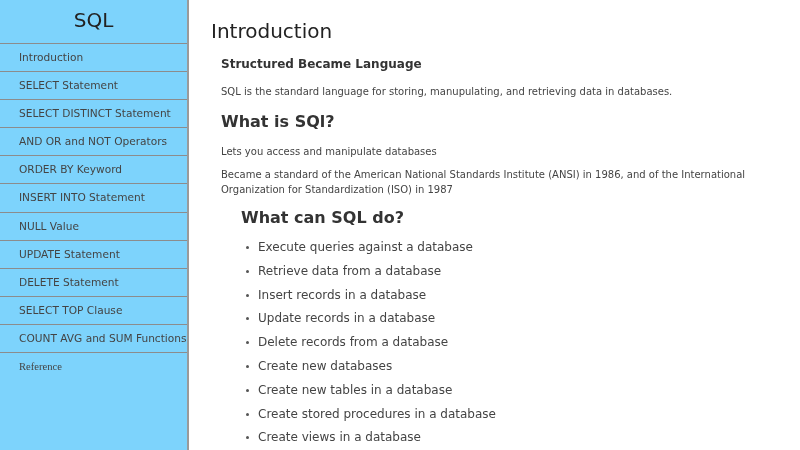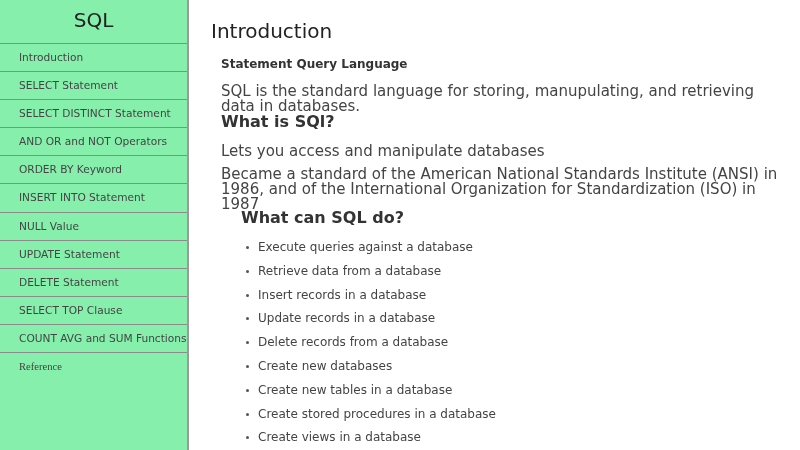--- a/index.html
+++ b/index.html
@@ -1,21 +1,21 @@
 <!DOCTYPE html>
 <html><head>
   <meta charset="utf-8">
   <style>
     * { box-sizing: border-box; margin: 0; padding: 0; }
     html, body { width: 800px; height: 450px; overflow: hidden; background: #ffffff; }
     body { font-family: "DejaVu Sans", sans-serif; color: #333; position: relative; }
 
     .sidebar {
       position: absolute; left: 0; top: 0; width: 189px; height: 450px;
-      border-right: 2px solid #9a9a9a; background: #86efac;
+      border-right: 2px solid #9a9a9a; background: #7dd3fc;
     }
     .sidebar-title {
       height: 44px; text-align: center; font-size: 20px; color: #222;
       line-height: 40px; border-bottom: 1px solid #8c8c8c;
     }
     .nav-item {
       height: 28.1px; line-height: 27px; font-size: 10.6px; color: #444;
       padding-left: 19px; border-bottom: 1px solid #8c8c8c;
       white-space: nowrap; cursor: pointer;
     }
@@ -24,21 +24,21 @@
     .main {
       position: absolute; left: 211px; top: 0; width: 580px;
     }
     .page-title {
       position: absolute; top: 19px; left: 0; font-size: 20px; color: #222; font-weight: normal;
     }
     .subtitle {
       position: absolute; top: 57px; left: 10px; font-size: 12px; font-weight: bold; color: #333;
     }
     .para {
-      position: absolute; left: 10px; font-size: 15px; color: #444; line-height: 15px;
+      position: absolute; left: 10px; font-size: 10px; color: #444; line-height: 15px;
     }
     .h2 {
       position: absolute; left: 10px; font-size: 16px; font-weight: bold; color: #333;
     }
     .bullets {
       position: absolute; left: 10px; top: 240px; list-style: none;
     }
     .bullets li {
       position: relative; height: 23.8px; font-size: 12px; color: #444; padding-left: 37px; line-height: 15px;
     }
@@ -60,21 +60,21 @@
   <div class="nav-item">NULL Value</div>
   <div class="nav-item">UPDATE Statement</div>
   <div class="nav-item">DELETE Statement</div>
   <div class="nav-item">SELECT TOP Clause</div>
   <div class="nav-item">COUNT AVG and SUM Functions</div>
   <div class="nav-item last">Reference</div>
 </nav>
 
 <main class="main">
   <h1 class="page-title">Introduction</h1>
-  <div class="subtitle">Statement Query Language</div>
+  <div class="subtitle">Structured Became Language</div>
   <p class="para" style="top:84px;">SQL is the standard language for storing, manupulating, and retrieving data in databases.</p>
 
   <h2 class="h2" style="top:112px;">What is SQl?</h2>
   <p class="para" style="top:144px;">Lets you access and manipulate databases</p>
   <p class="para" style="top:167px; width:560px;">Became a standard of the American National Standards Institute (ANSI) in 1986, and of the International Organization for Standardization (ISO) in 1987</p>
 
   <h2 class="h2" style="top:208px;margin-left:20px;">What can SQL do?</h2>
   <ul class="bullets">
     <li>Execute queries against a database</li>
     <li>Retrieve data from a database</li>

